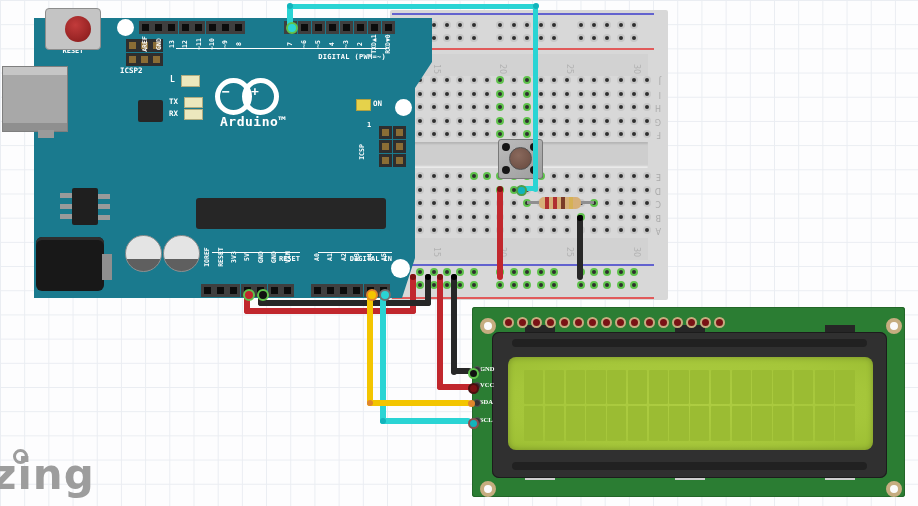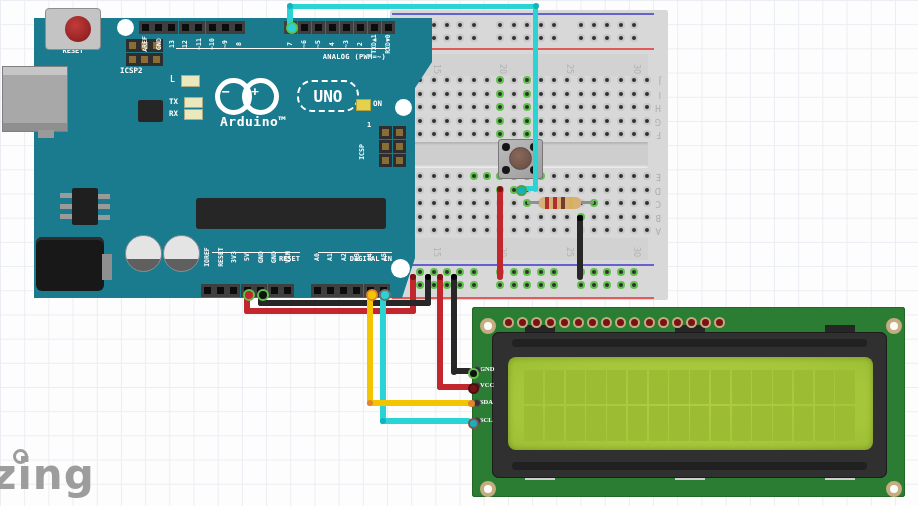--- a/index.html
+++ b/index.html
@@ -371,35 +371,34 @@
       <div class="pin-gold" style="position: absolute; left: 92px; top: 39px;"></div>
       <div class="pin-gold" style="position: absolute; left: 104px; top: 25px;"></div>
       <div class="pin-gold" style="position: absolute; left: 104px; top: 39px;"></div>
       <div class="pin-gold" style="position: absolute; left: 116px; top: 25px;"></div>
       <div class="pin-gold" style="position: absolute; left: 116px; top: 39px;"></div>
     </div>
   <div class="abs silk" style="left:86px;top:52px;font-size:7.5px;">ICSP2</div>
 
   <div id="digital-header"></div>
   <div class="abs wline" style="left:142px;top:33.5px;width:211px;"></div>
-  <div class="abs silk" style="left:222px;top:39px;width:130px;text-align:right;font-size:7px;letter-spacing:.3px;">ANALOG (PWM=~)</div>
+  <div class="abs silk" style="left:222px;top:39px;width:130px;text-align:right;font-size:7px;letter-spacing:.3px;">DIGITAL (PWM=~)</div>
 
   <div class="abs silk" style="left:136px;top:61px;font-size:8px;">L</div>
   <div class="abs led" style="left:147px;top:61px;width:17px;height:10px;"></div>
   <div class="abs silk" style="left:135px;top:83px;font-size:7.5px;">TX</div>
   <div class="abs led" style="left:150px;top:83px;width:17px;height:9px;"></div>
   <div class="abs silk" style="left:135px;top:95px;font-size:7.5px;">RX</div>
   <div class="abs led" style="left:150px;top:95px;width:17px;height:9px;"></div>
   <div class="abs" style="left:104px;top:86px;width:25px;height:22px;background:#262626;border-radius:2px;"></div>
 
   <div class="abs" style="left:181px;top:64px;width:27px;height:27px;border:5px solid #fff;border-radius:50%;"></div>
   <div class="abs" style="left:208px;top:64px;width:27px;height:27px;border:5px solid #fff;border-radius:50%;"></div>
   <div class="abs silk" style="left:188px;top:70px;font-size:13px;">−</div>
   <div class="abs silk" style="left:217px;top:70px;font-size:13px;">+</div>
-  <div class="abs silk" style="left:263px;top:66px;width:58px;height:28px;border:2px dashed #fff;border-radius:15px;display:flex;align-items:center;justify-content:center;font-size:16px;">UNO</div>
   <div class="abs silk" style="left:186px;top:100px;font-size:13px;letter-spacing:.5px;">Arduino™</div>
 
   <div class="abs" style="left:322px;top:85px;width:13px;height:10px;background:#e5d24b;border:1px solid #b0a040;"></div>
   <div class="abs silk" style="left:339px;top:85px;font-size:7.5px;">ON</div>
 
   <div id="icsp-pins">
       <div class="pin-gold" style="position: absolute; left: 345px; top: 112px;"></div>
       <div class="pin-gold" style="position: absolute; left: 345px; top: 126px;"></div>
       <div class="pin-gold" style="position: absolute; left: 345px; top: 140px;"></div>
       <div class="pin-gold" style="position: absolute; left: 359px; top: 112px;"></div>

